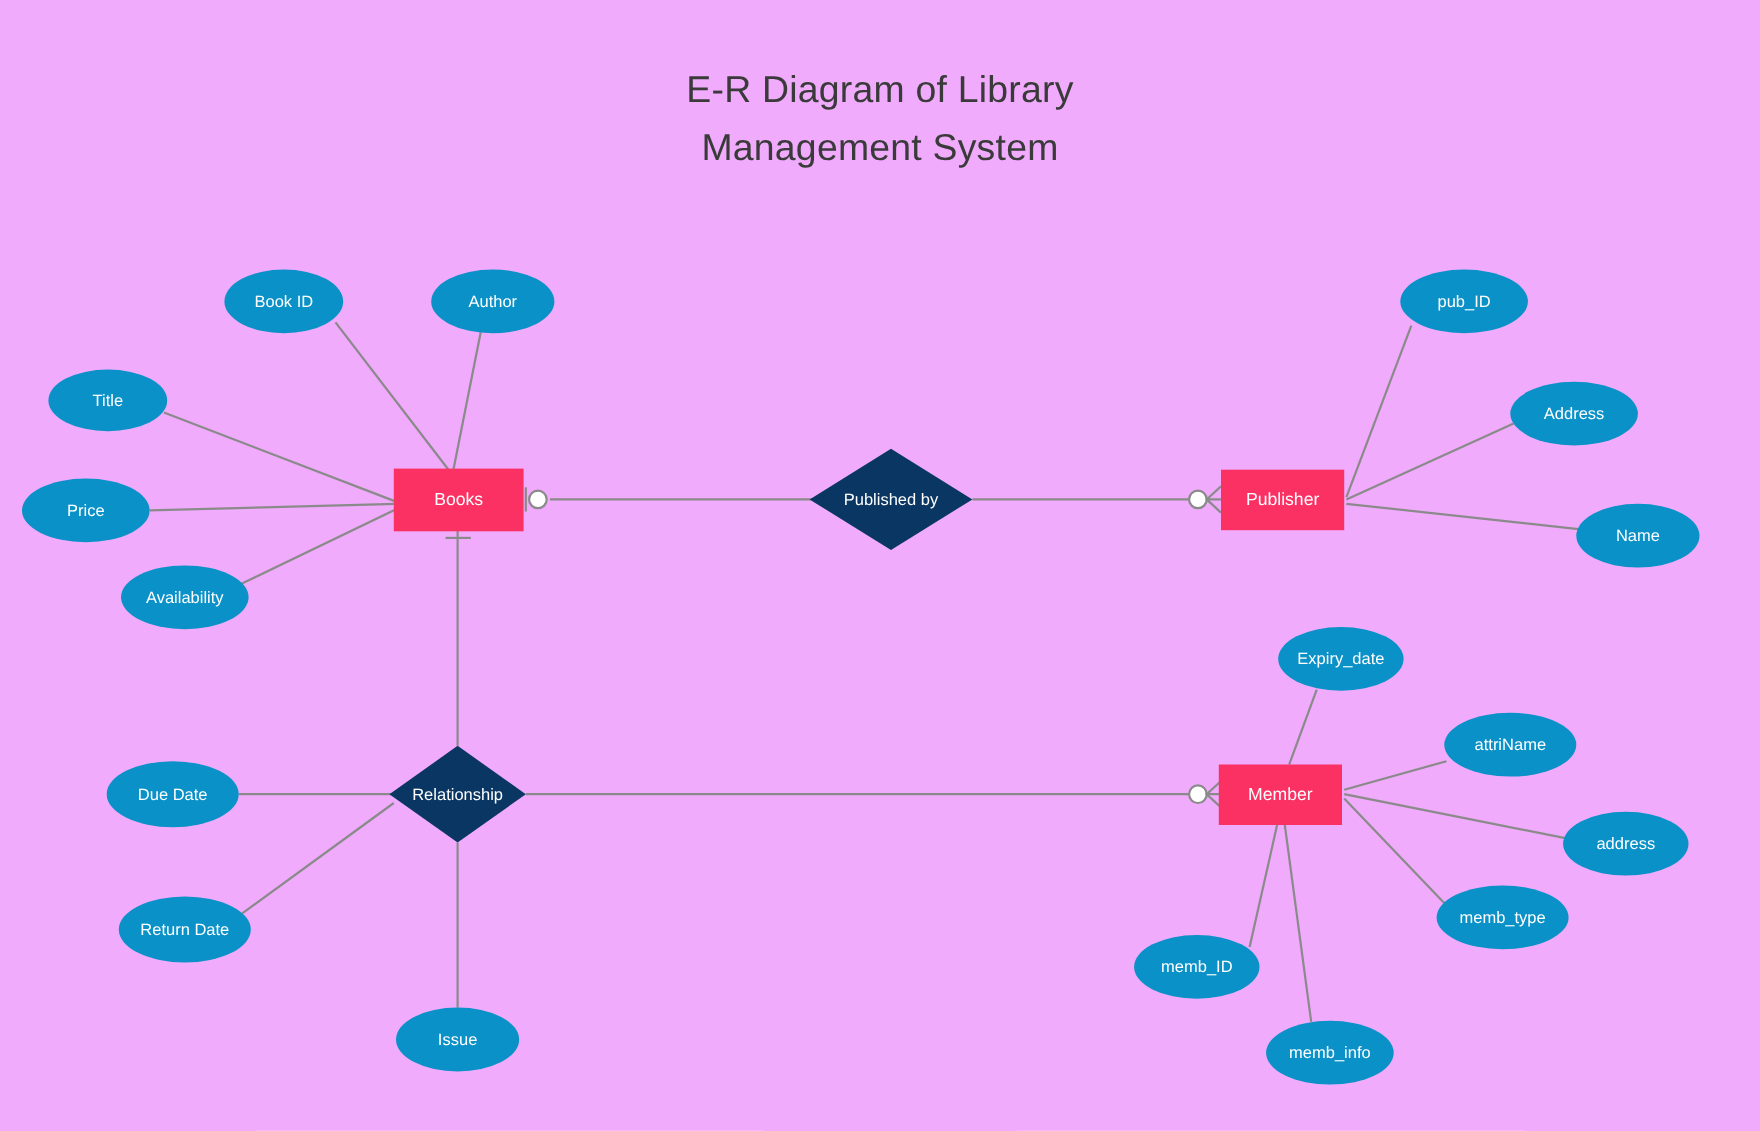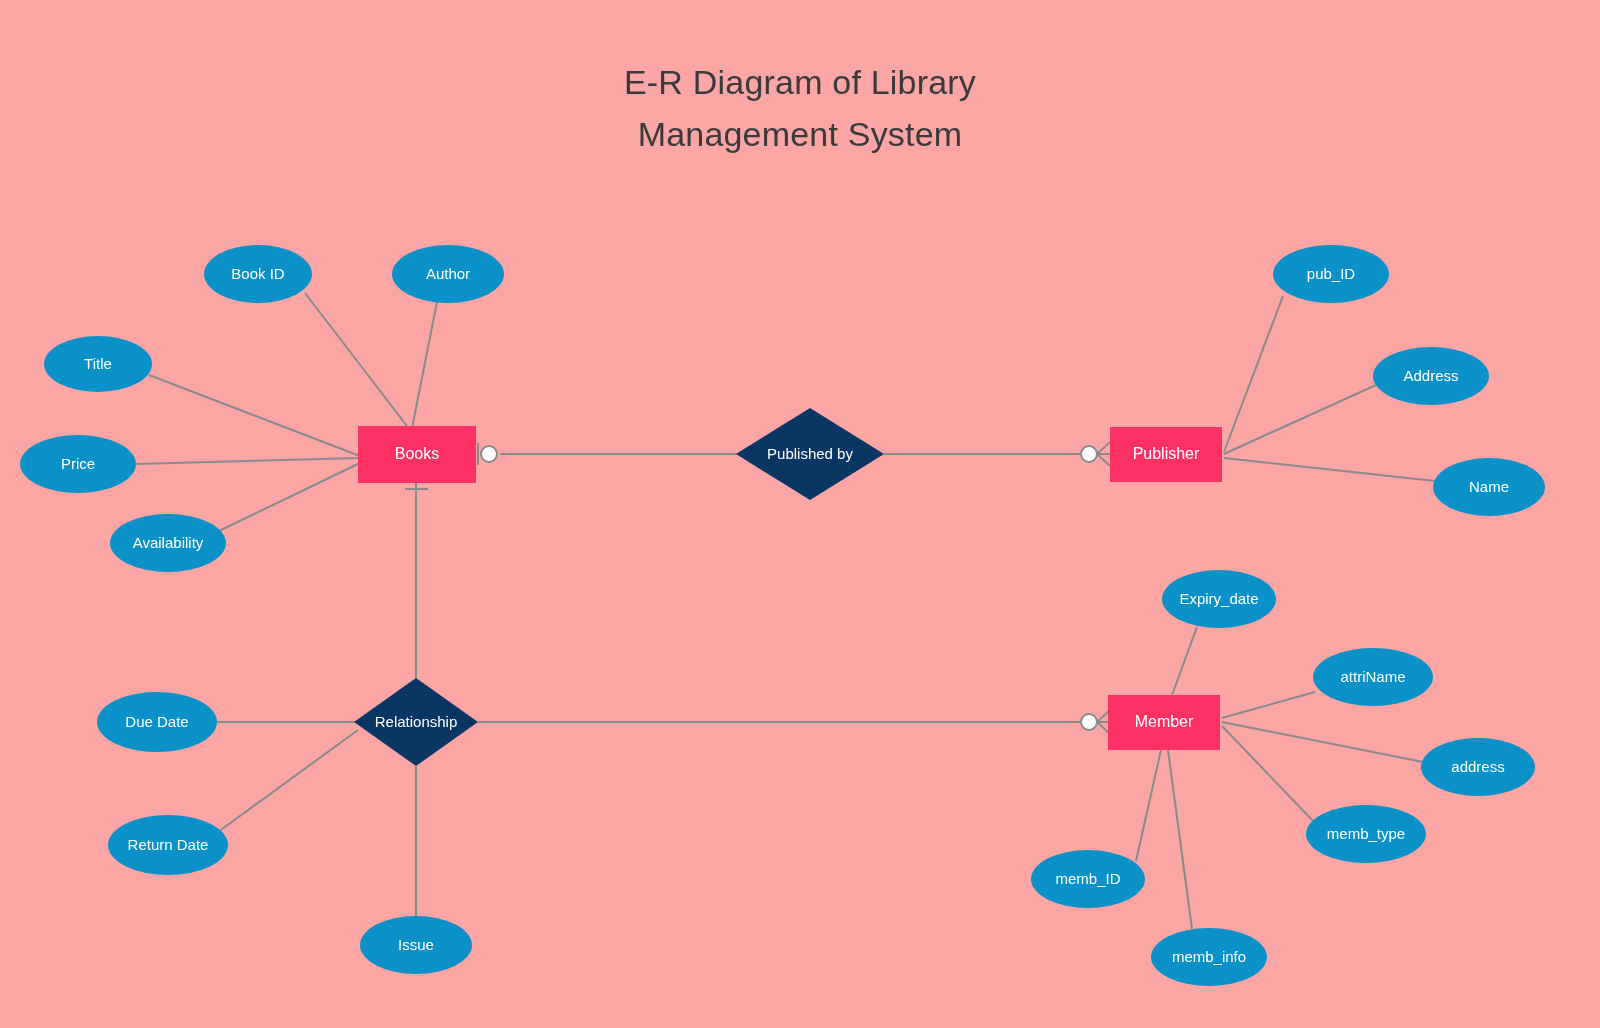--- a/index.html
+++ b/index.html
@@ -48,21 +48,21 @@
     text-anchor: middle;
     dominant-baseline: middle;
   }
   .attr-label { font-size: 15px; }
   .entity-label { font-size: 16px; }
   .rel-label { font-size: 15px; }
 </style>
 </head>
 <body>
 
-<div id="canvas-root" style="background: #fca5a5;">
+<div id="canvas-root" style="background: #f0abfc;">
 
   <div class="diagram-title" style="color: rgb(58, 58, 58);">E-R Diagram of Library
 Management System</div>
 
   <svg id="diagram-svg" viewBox="0 0 1600 1028">
 
     <g id="links" stroke="#8a8a8a" stroke-width="2" fill="none">
 
       <line x1="305" y1="293" x2="410" y2="430" stroke="#8a8a8a"></line>
       <line x1="437" y1="302" x2="412" y2="428" stroke="#8a8a8a"></line>

